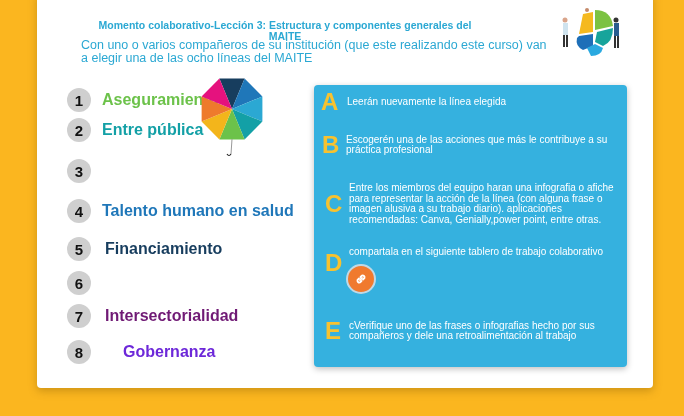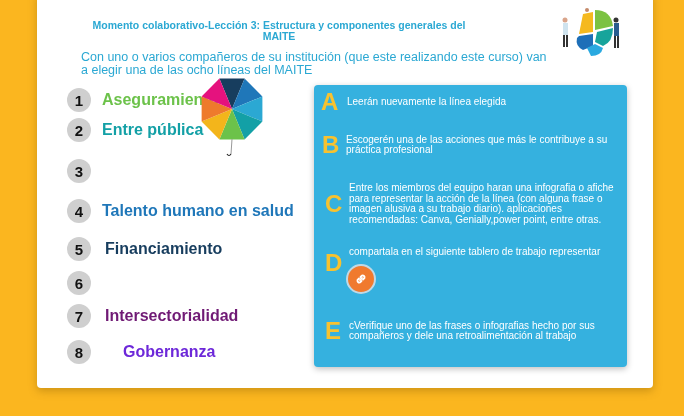--- a/index.html
+++ b/index.html
@@ -7,25 +7,25 @@
     width:684px; height:416px; overflow:hidden; position:relative;
     background:#FBB61F;
     font-family:"Liberation Sans", "DejaVu Sans", sans-serif;
   }
   .card {
     position:absolute; left:37px; top:-8px; width:616px; height:396px;
     background:#ffffff; border-radius:4px;
     box-shadow:0 3px 8px rgba(120,80,0,0.35);
   }
   .title {
-    position:absolute; left:84px; top:20px; width:390px;
+    position:absolute; left:90px; top:20px; width:390px;
     text-align:center; color:#2BA8D3; font-size:10.5px; font-weight:bold; line-height:11px;
   }
   .subtitle {
-    position:absolute; left:81px; top:51px; width:470px;
+    position:absolute; left:81px; top:39px; width:470px;
     color:#2BA8D3; font-size:12.5px; line-height:13px;
   }
   .hero {
     position:absolute; left:553px; top:6px; width:70px; height:52px;
   }
   .line-item { position:absolute; left:67px; height:24px; display:flex; align-items:center; }
   .num {
     width:24px; height:24px; border-radius:50%; background:#CFCFCF;
     color:#111; font-weight:bold; font-size:15px; display:flex; align-items:center; justify-content:center;
   }
@@ -125,21 +125,21 @@
 <div class="step" style="left:322px; top:131px; width:300px;">
   <span class="letter" style="width:24px;">B</span>
   <span class="step-text">Escogerén una de las acciones que  más le  contribuye a su práctica profesional</span>
 </div>
 <div class="step" style="left:325px; top:183px; width:300px;">
   <span class="letter" style="width:24px;">C</span>
   <span class="step-text">Entre los miembros del equipo haran una infografia o afiche para representar la acción de la línea (con alguna frase o imagen alusiva a su trabajo diario). aplicaciones recomendadas: Canva, Genially,power point, entre otras.</span>
 </div>
 <div class="step" style="left:325px; top:247px; width:302px; align-items:flex-start;">
   <span class="letter" style="width:24px; margin-top:2px;">D</span>
-  <span class="step-text" style="white-space:nowrap;">compartala en el siguiente tablero de trabajo representar</span>
+  <span class="step-text" style="white-space:nowrap;">compartala en el siguiente tablero de trabajo colaborativo</span>
 </div>
 <div class="link-btn">
   <svg width="14" height="14" viewBox="0 0 14 14">
     <g fill="none" stroke="#ffffff" stroke-width="1.8" stroke-linecap="round">
       <path d="M6 8 L8 6"></path>
       <path d="M5 6.5 L3.5 8 A2 2 0 0 0 6 10.5 L7.5 9"></path>
       <path d="M9 7.5 L10.5 6 A2 2 0 0 0 8 3.5 L6.5 5"></path>
     </g>
   </svg>
 </div>

